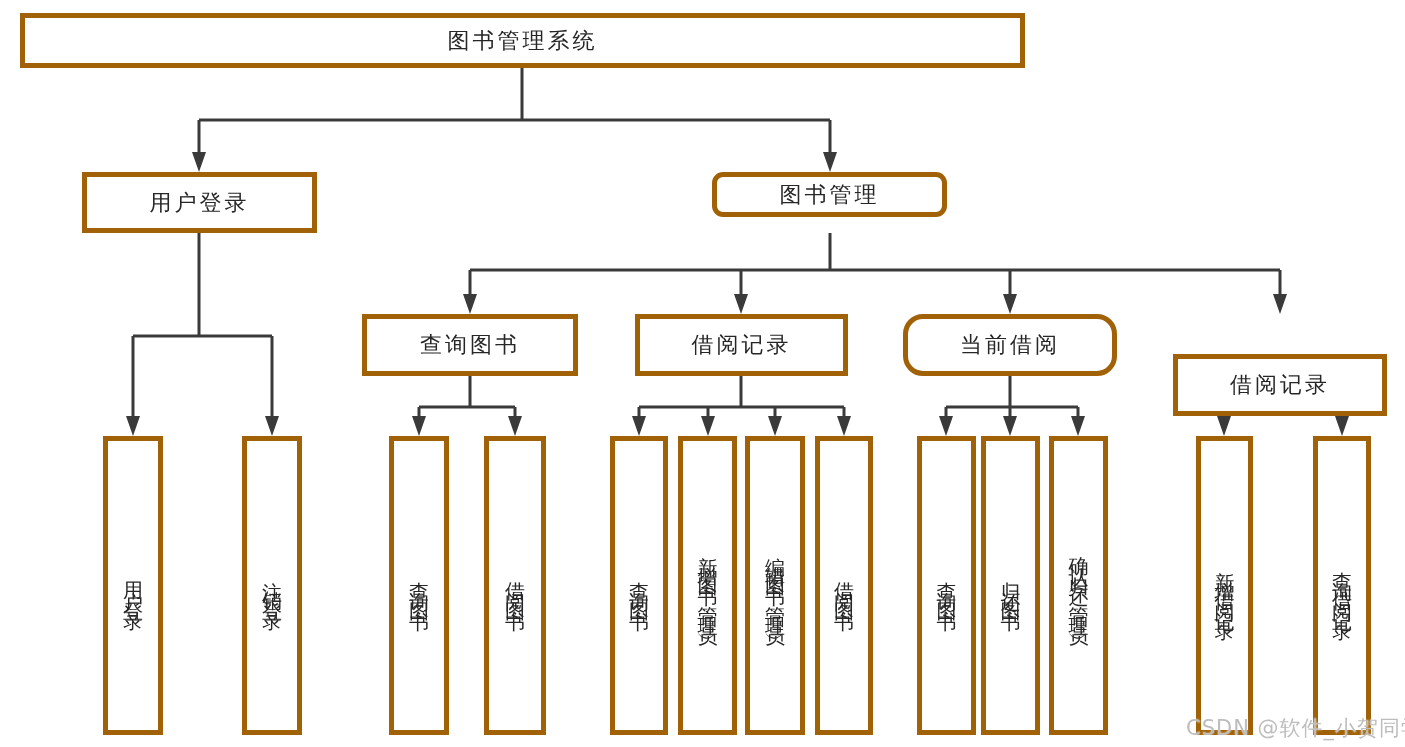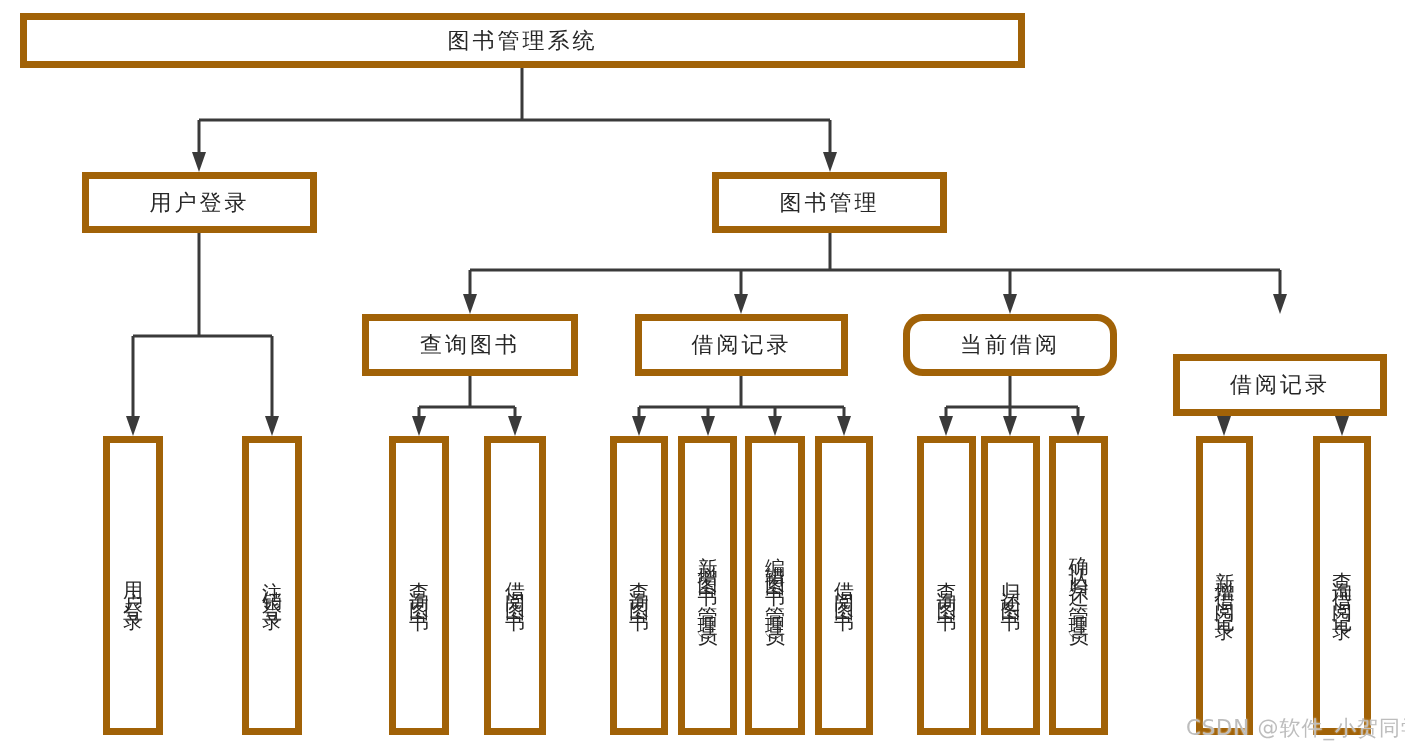--- a/index.html
+++ b/index.html
@@ -17,21 +17,21 @@
   }
   .connectors {
     position: absolute;
     left: 0;
     top: 0;
     z-index: 1;
   }
   .box {
     position: absolute;
     box-sizing: border-box;
-    border: 7px solid #a16207;
+    border: 5px solid #a16207;
     background: #ffffff;
     display: flex;
     align-items: center;
     justify-content: center;
     color: #262626;
     z-index: 2;
   }
   .hbox {
     font-size: 22px;
     letter-spacing: 3px;
@@ -93,21 +93,21 @@
       <polygon points="1003,416 1017,416 1010,436"></polygon>
       <polygon points="1071,416 1085,416 1078,436"></polygon>
       <polygon points="1217,416 1231,416 1224,436"></polygon>
       <polygon points="1335,416 1349,416 1342,436"></polygon>
     </g>
   </svg>
 
   <div class="box hbox" style="left:20px; top:13px; width:1005px; height:55px;">图书管理系统</div>
 
   <div class="box hbox" style="left:82px; top:172px; width:235px; height:61px;">用户登录</div>
-  <div class="box hbox" style="left:712px; top:172px; width:235px; height:61px;">图书管理</div>
+  <div class="box hbox" style="left:712px; top:172px; width:235px; height:45px;border-radius:11px;">图书管理</div>
 
   <div class="box hbox" style="left:362px; top:314px; width:216px; height:62px;">查询图书</div>
   <div class="box hbox" style="left:635px; top:314px; width:213px; height:62px;">借阅记录</div>
   <div class="box hbox" style="left:903px; top:314px; width:214px; height:62px;border-radius:20px;">当前借阅</div>
   <div class="box hbox" style="left:1173px; top:314px; width:214px; height:62px;margin-top:40px;">借阅记录</div>
 
   <div class="box vbox" style="left:103px; top:436px; width:60px; height:299px;">
     <span class="vtext">用户登录</span>
   </div>
   <div class="box vbox" style="left:242px; top:436px; width:60px; height:299px;">

